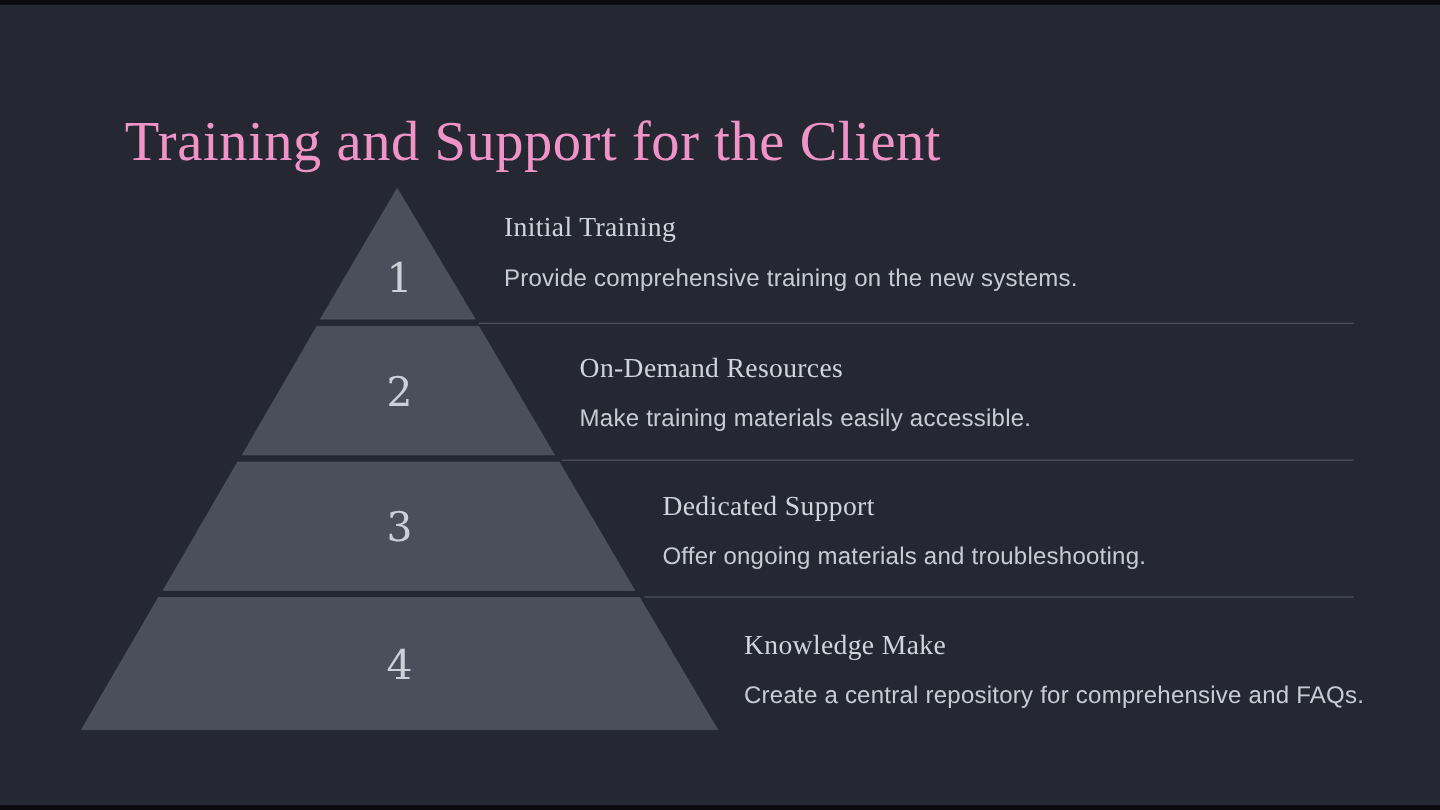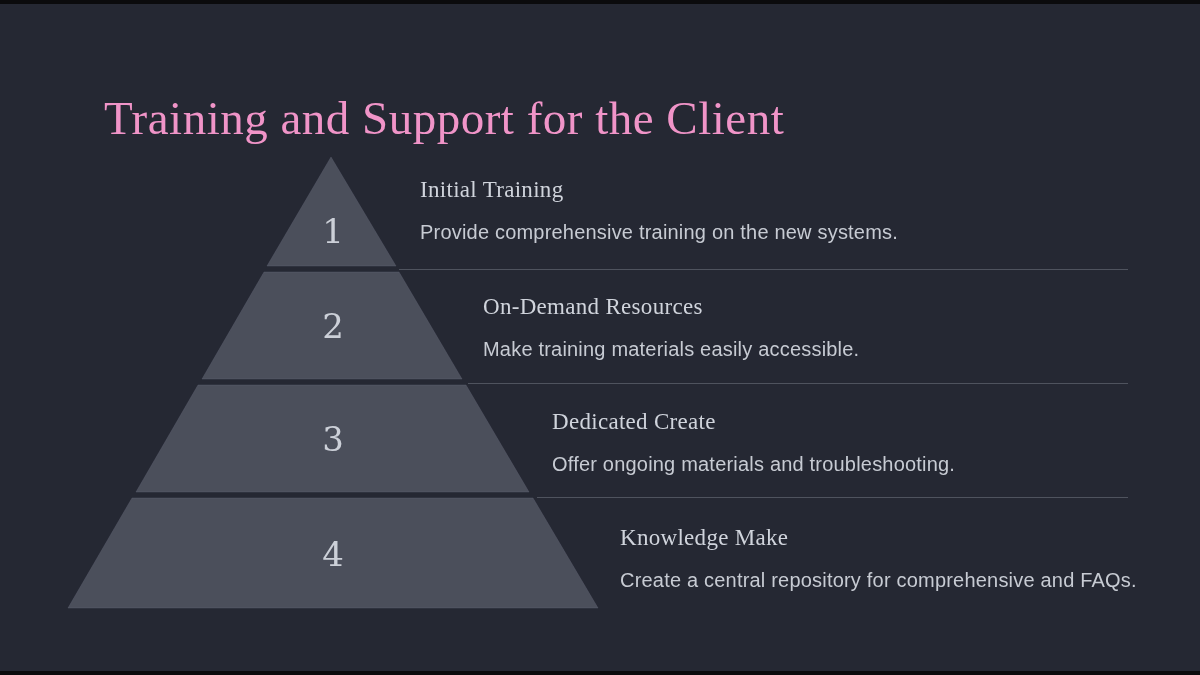--- a/index.html
+++ b/index.html
@@ -105,21 +105,21 @@
   <div class="divider d1"></div>
 
   <div class="section s2">
     <div class="heading">On-Demand Resources</div>
     <div class="desc">Make training materials easily accessible.</div>
   </div>
 
   <div class="divider d2"></div>
 
   <div class="section s3">
-    <div class="heading">Dedicated Create</div>
+    <div class="heading">Dedicated Support</div>
     <div class="desc">Offer ongoing materials and troubleshooting.</div>
   </div>
 
   <div class="divider d3"></div>
 
   <div class="section s4">
     <div class="heading">Knowledge Make</div>
     <div class="desc">Create a central repository for comprehensive and FAQs.</div>
   </div>
 

